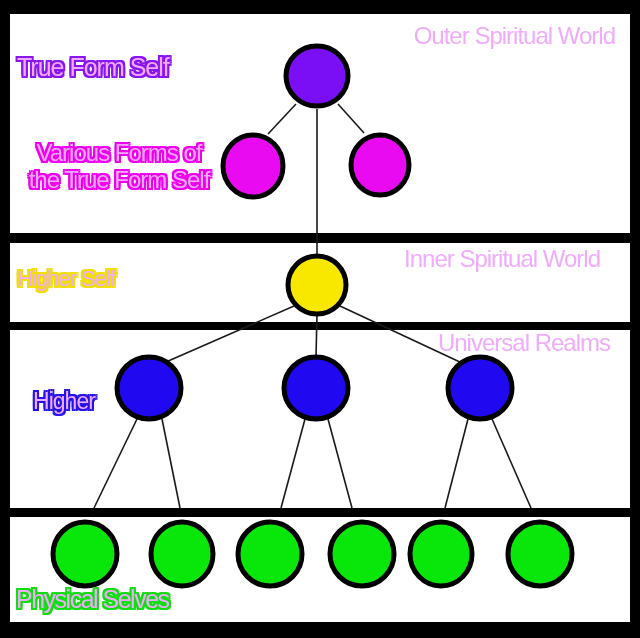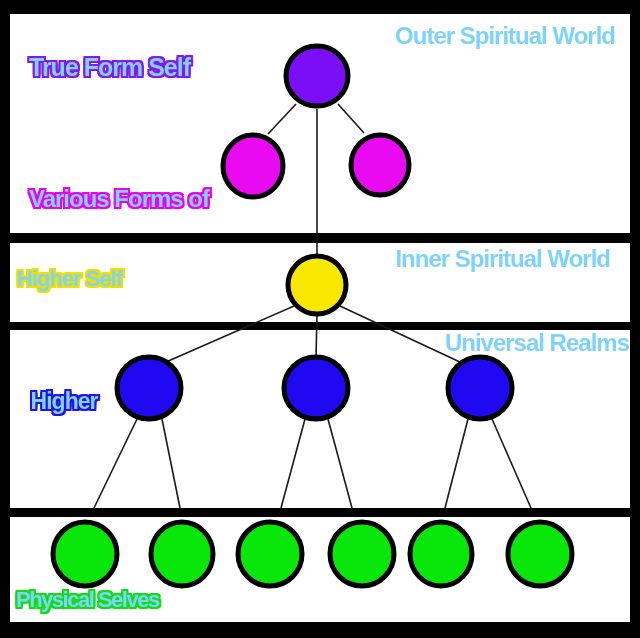--- a/index.html
+++ b/index.html
@@ -7,47 +7,47 @@
     position: relative;
     width: 640px;
     height: 638px;
     background: #000;
     overflow: hidden;
     font-family: "Liberation Sans", sans-serif;
   }
   .stage svg { position: absolute; left: 0; top: 0; }
   .lbl {
     position: absolute;
-    font-weight: 700;
+    font-weight: 400;
     font-size: 24px;
     letter-spacing: -1px;
-    color: #7dd3fc;
+    color: #f0abfc;
     white-space: nowrap;
     line-height: 27px;
   }
   .outlined {
     text-shadow:
       -2px -2px 0 var(--oc), 0 -2px 0 var(--oc), 2px -2px 0 var(--oc),
       -2px  0   0 var(--oc), 2px  0   0 var(--oc),
       -2px  2px 0 var(--oc), 0  2px 0 var(--oc), 2px 2px 0 var(--oc);
   }
   .oc-purple  { --oc: #8816ee; }
   .oc-magenta { --oc: #ee00ee; }
   .oc-yellow  { --oc: #f0e000; }
   .oc-blue    { --oc: #2413e6; }
   .oc-green   { --oc: #12dd12; }
   .center { text-align: center; }
   .lbl-outer-world    { right: 25px; top: 22px; }
-  .lbl-true-form      { left: 17px; top: 54px; font-size: 25px; margin-left: 12px; }
-  .lbl-various-forms  { left: 6px;  top: 139px; width: 226px; white-space: normal; margin-top: 46px; }
-  .lbl-inner-world    { right: 30px; top: 245px; }
+  .lbl-true-form      { left: 17px; top: 54px; font-size: 25px; }
+  .lbl-various-forms  { left: 6px;  top: 139px; width: 226px; white-space: normal; }
+  .lbl-inner-world    { right: 40px; top: 245px; }
   .lbl-higher-self    { left: 17px; top: 265px; font-size: 22px; }
-  .lbl-universal-realms { right: 11px; top: 329px; }
+  .lbl-universal-realms { right: 30px; top: 329px; }
   .lbl-universal-selves { left: 8px; top: 362px; width: 112px; white-space: normal; font-size: 23px; line-height: 26px; }
-  .lbl-physical-selves  { left: 16px; top: 586px; font-size: 22px; letter-spacing: -1.5px; }
+  .lbl-physical-selves  { left: 16px; top: 586px; font-size: 25px; letter-spacing: -1.5px; }
   .lbl-physical-realms  { right: 21px; top: 587px; font-size: 25px; }
 </style>
 </head>
 <body>
 
 <div class="stage">
 
   <svg width="640" height="638" viewBox="0 0 640 638">
 
     <rect x="10" y="14" width="620" height="608" fill="#ffffff"></rect>
@@ -91,20 +91,21 @@
       <ellipse cx="540" cy="554" rx="32" ry="32" fill="#09e609"></ellipse>
     </g>
   </svg>
 
   <div class="lbl lbl-outer-world">Outer Spiritual World</div>
 
   <div class="lbl lbl-true-form outlined oc-purple">True Form Self</div>
 
   <div class="lbl lbl-various-forms center outlined oc-magenta">
     <span>Various Forms of</span><br>
+    <span>the True Form Self</span>
   </div>
 
   <div class="lbl lbl-inner-world">Inner Spiritual World</div>
 
   <div class="lbl lbl-higher-self outlined oc-yellow">Higher Self</div>
 
   <div class="lbl lbl-universal-realms">Universal Realms</div>
 
   <div class="lbl lbl-universal-selves center outlined oc-blue">
     <br>

